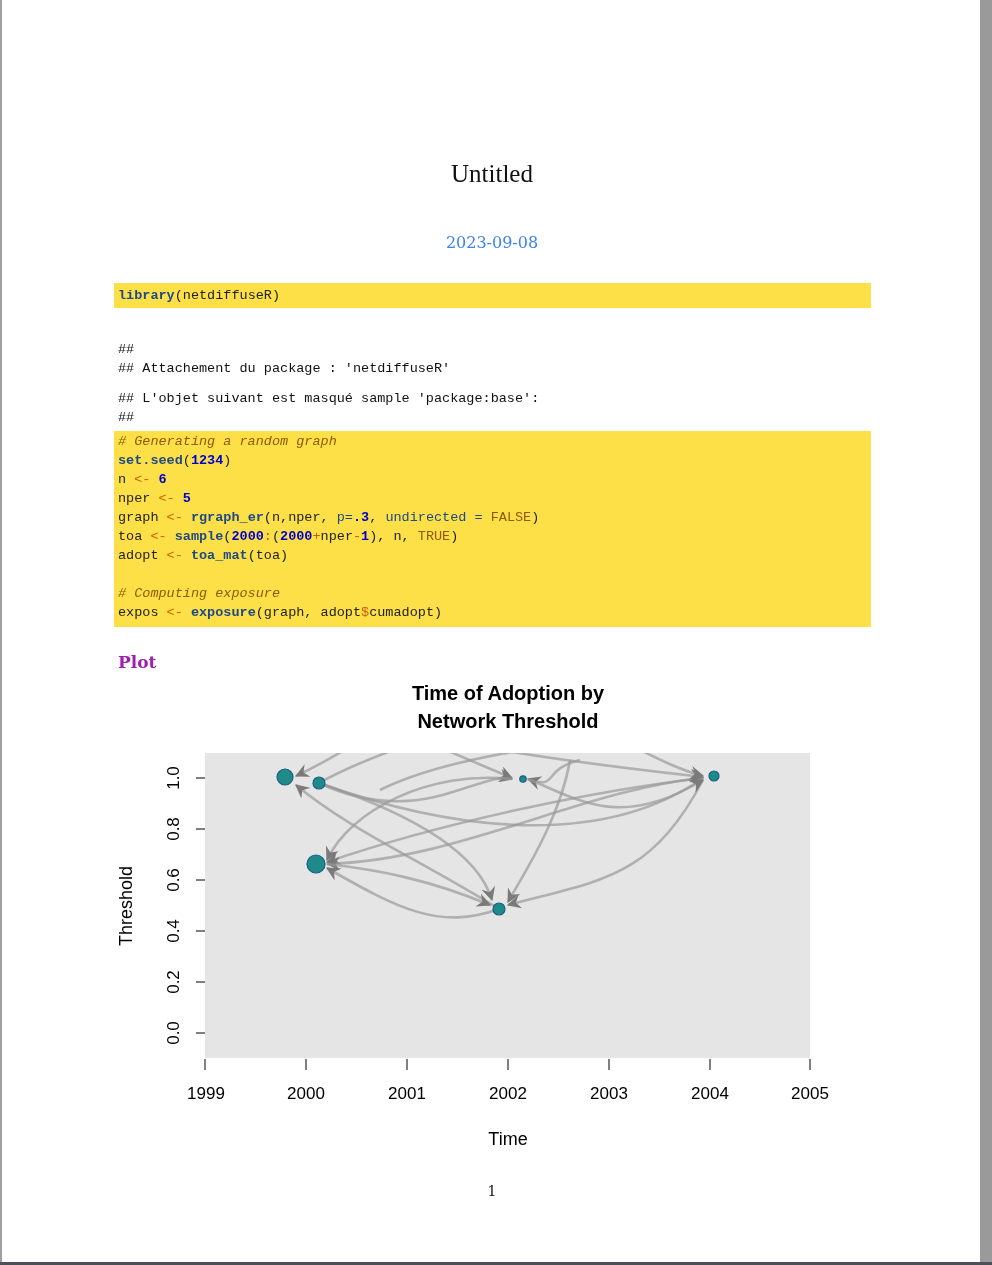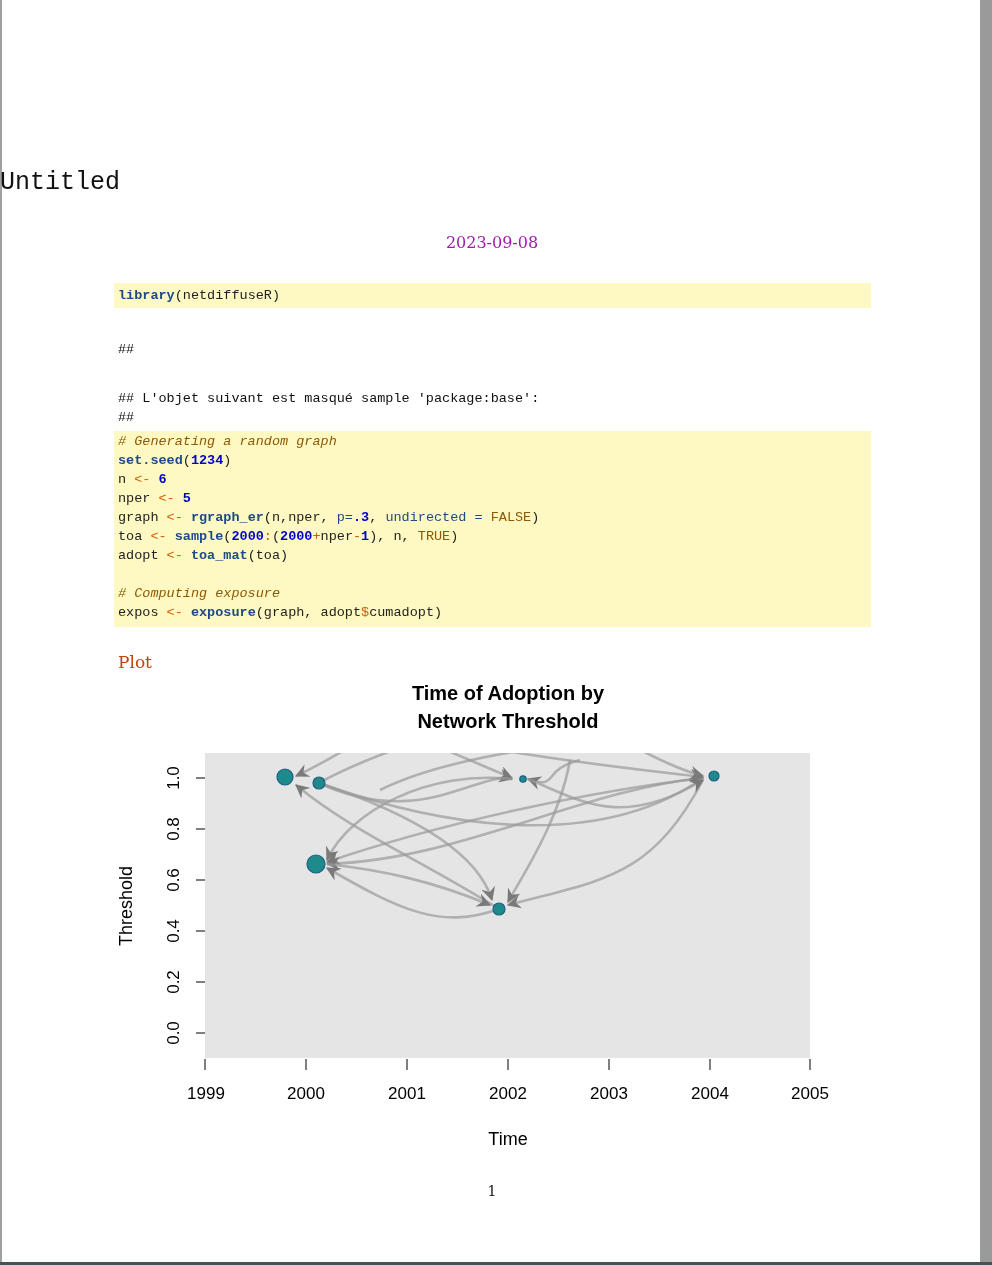--- a/index.html
+++ b/index.html
@@ -4,67 +4,67 @@
 <style>
   html, body { margin: 0; padding: 0; }
   body {
     width: 992px; height: 1265px; position: relative; overflow: hidden;
     background: #ffffff;
   }
   .left-border { position: absolute; left: 0; top: 0; width: 2px; height: 1265px; background: #a0a0a0; }
   .right-strip { position: absolute; left: 980px; top: 0; width: 12px; height: 1265px; background: #9a9a9a; }
   .bottom-strip { position: absolute; left: 0; top: 1262px; width: 992px; height: 3px; background: #4a5058; }
   .doc-title {
-    position: absolute; left: 0; width: 984px; top: 168px; 
-    font-family: Liberation Mono, monospace; font-size: 25px; color: #111;
+    position: absolute; left: 0; width: 984px; top: 160px; text-align: center;
+    font-family: Liberation Serif, serif; font-size: 25px; color: #111;
   }
   .doc-date {
     position: absolute; left: 0; width: 984px; top: 233px; text-align: center;
-    font-family: "DejaVu Serif", serif; font-size: 16px; color: #a21caf;
+    font-family: "DejaVu Serif", serif; font-size: 16px; color: #3b82f6;
   }
   .code-block {
-    position: absolute; left: 114px; width: 757px; background: #fef9c3;
+    position: absolute; left: 114px; width: 757px; background: #fde047;
     font-family: "Liberation Mono", monospace; font-size: 13.5px; line-height: 19px;
     color: #222; white-space: pre; padding-left: 4px; box-sizing: border-box;
   }
   .output-block {
     position: absolute; left: 118px;
     font-family: "Liberation Mono", monospace; font-size: 13.5px; line-height: 19px;
     color: #111; white-space: pre;
   }
   .kw { color: #204a87; font-weight: bold; }
   .num { color: #0000cf; font-weight: bold; }
   .op { color: #ce5c00; }
   .cm { color: #8f5902; font-style: italic; }
   .const { color: #8f5902; }
   .arg { color: #204a87; }
   .section-heading {
     position: absolute; left: 118px; top: 652px;
-    font-family: "DejaVu Serif", serif; font-size: 17px; font-weight: normal; color: #c2410c;
+    font-family: "DejaVu Serif", serif; font-size: 17px; font-weight: bold; color: #a21caf;
   }
   .page-number {
     position: absolute; left: 0; width: 984px; top: 1183px; text-align: center;
     font-family: "DejaVu Serif", serif; font-size: 14px; color: #111;
   }
   svg text { font-family: "Liberation Sans", sans-serif; }
 </style>
 </head>
 <body>
 
 <div class="left-border"></div>
 <div class="right-strip"></div>
 <div class="bottom-strip"></div>
 
 <div class="doc-title">Untitled</div>
 <div class="doc-date">2023-09-08</div>
 
 <div class="code-block" style="top:283px;height:25px;padding-top:3px;"><span class="kw">library</span>(netdiffuseR)</div>
 
 <div class="output-block" style="top:321px;">
-<div>##</div></div>
+<div>##</div><div>## Attachement du package : 'netdiffuseR'</div></div>
 
 <div class="output-block" style="top:370px;">
 <div>## L'objet suivant est masqué sample 'package:base':</div><div>##</div><div>##     %*%</div></div>
 
 <div class="code-block" style="top:431px;height:196px;padding-top:1px;"><div><span class="cm">#&nbsp;Generating&nbsp;a&nbsp;random&nbsp;graph</span></div><div><span class="kw">set.seed</span>(<span class="num">1234</span>)</div><div>n <span class="op">&lt;-</span> <span class="num">6</span></div><div>nper <span class="op">&lt;-</span> <span class="num">5</span></div><div>graph <span class="op">&lt;-</span> <span class="kw">rgraph_er</span>(n,nper, <span class="arg">p=</span><span class="num">.3</span>, <span class="arg">undirected =</span> <span class="const">FALSE</span>)</div><div>toa <span class="op">&lt;-</span> <span class="kw">sample</span>(<span class="num">2000</span><span class="op">:</span>(<span class="num">2000</span><span class="op">+</span>nper<span class="op">-</span><span class="num">1</span>), n, <span class="const">TRUE</span>)</div><div>adopt <span class="op">&lt;-</span> <span class="kw">toa_mat</span>(toa)</div><div>&nbsp;</div><div><span class="cm">#&nbsp;Computing&nbsp;exposure</span></div><div>expos <span class="op">&lt;-</span> <span class="kw">exposure</span>(graph, adopt<span class="op">$</span>cumadopt)</div></div>
 
 <div class="section-heading">Plot</div>
 
 <svg style="position:absolute;left:0;top:0;" width="992" height="1265" viewBox="0 0 992 1265">
   <defs>

